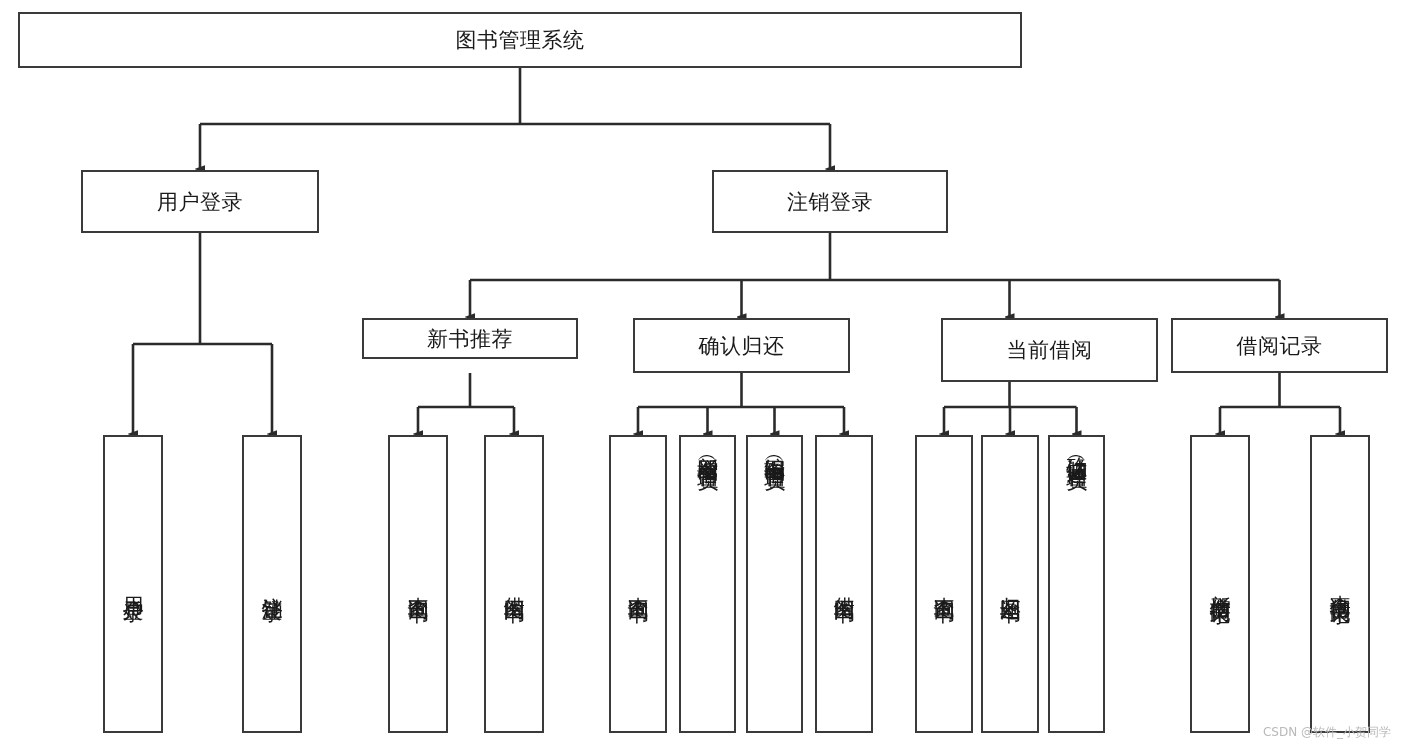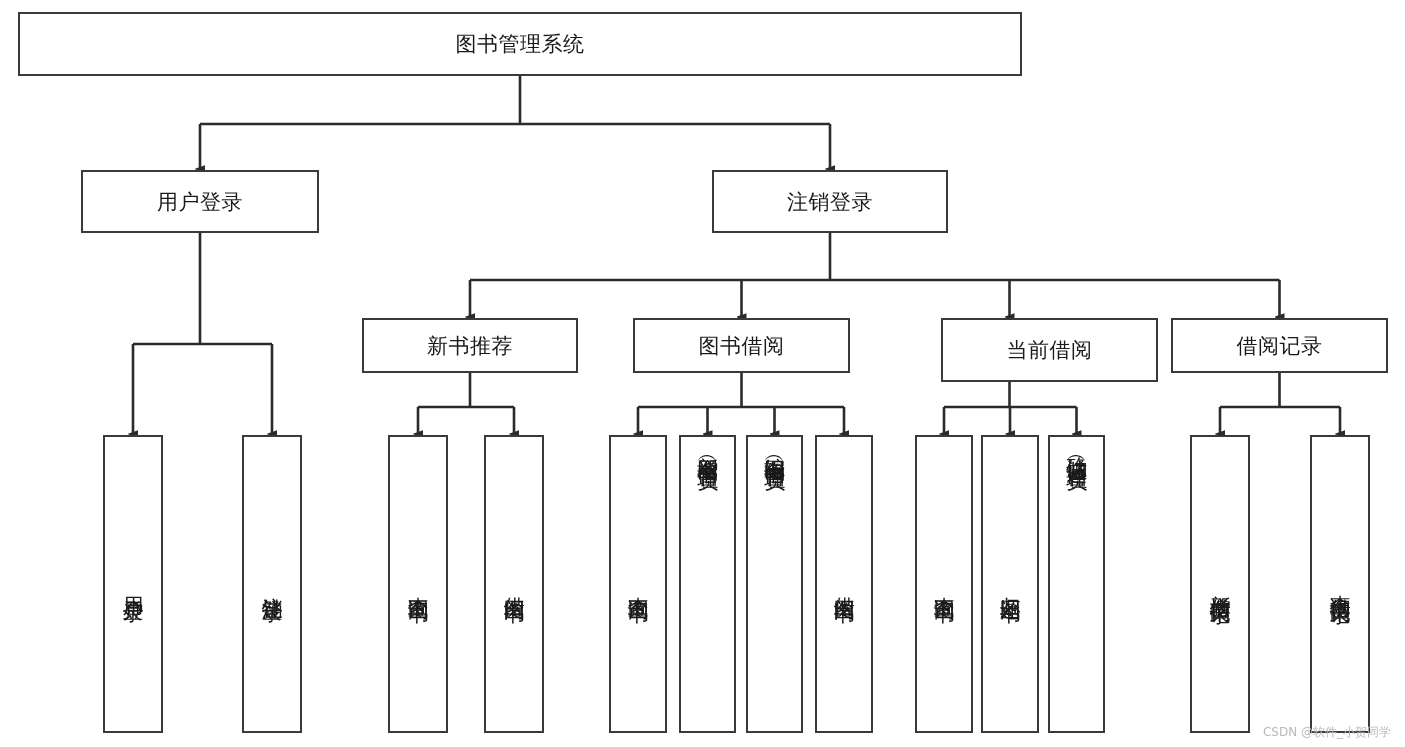--- a/index.html
+++ b/index.html
@@ -117,34 +117,34 @@
         <path d="M944,407 L944,434" marker-end="url(#arrow)"></path>
         <path d="M1010,407 L1010,434" marker-end="url(#arrow)"></path>
         <path d="M1076.5,407 L1076.5,434" marker-end="url(#arrow)"></path>
         <path d="M1279.5,373 L1279.5,407"></path>
         <path d="M1220,407 L1340,407"></path>
         <path d="M1220,407 L1220,434" marker-end="url(#arrow)"></path>
         <path d="M1340,407 L1340,434" marker-end="url(#arrow)"></path>
       </g>
   </svg>
   <div id="node-layer">
-      <div class="node-box" style="left: 18px; top: 12px; width: 1004px; height: 64px;">
+      <div class="node-box" style="left: 18px; top: 12px; width: 1004px; height: 56px;">
         <div class="node-label-h">图书管理系统</div>
       </div>
       <div class="node-box" style="left: 81px; top: 170px; width: 238px; height: 63px;">
         <div class="node-label-h">用户登录</div>
       </div>
       <div class="node-box" style="left: 712px; top: 170px; width: 236px; height: 63px;">
         <div class="node-label-h">注销登录</div>
       </div>
-      <div class="node-box" style="left: 362px; top: 318px; width: 216px; height: 55px;">
+      <div class="node-box" style="left: 362px; top: 318px; width: 216px; height: 41px;">
         <div class="node-label-h">新书推荐</div>
       </div>
       <div class="node-box" style="left: 633px; top: 318px; width: 217px; height: 55px;">
-        <div class="node-label-h">图书借阅</div>
+        <div class="node-label-h">确认归还</div>
       </div>
       <div class="node-box" style="left: 901px; top: 318px; width: 217px; height: 64px; margin-left: 40px;">
         <div class="node-label-h">当前借阅</div>
       </div>
       <div class="node-box" style="left: 1171px; top: 318px; width: 217px; height: 55px;">
         <div class="node-label-h">借阅记录</div>
       </div>
       <div class="node-box" style="left: 103px; top: 435px; width: 60px; height: 298px;">
         <div class="node-label-v">
           <span>用户登录</span>

